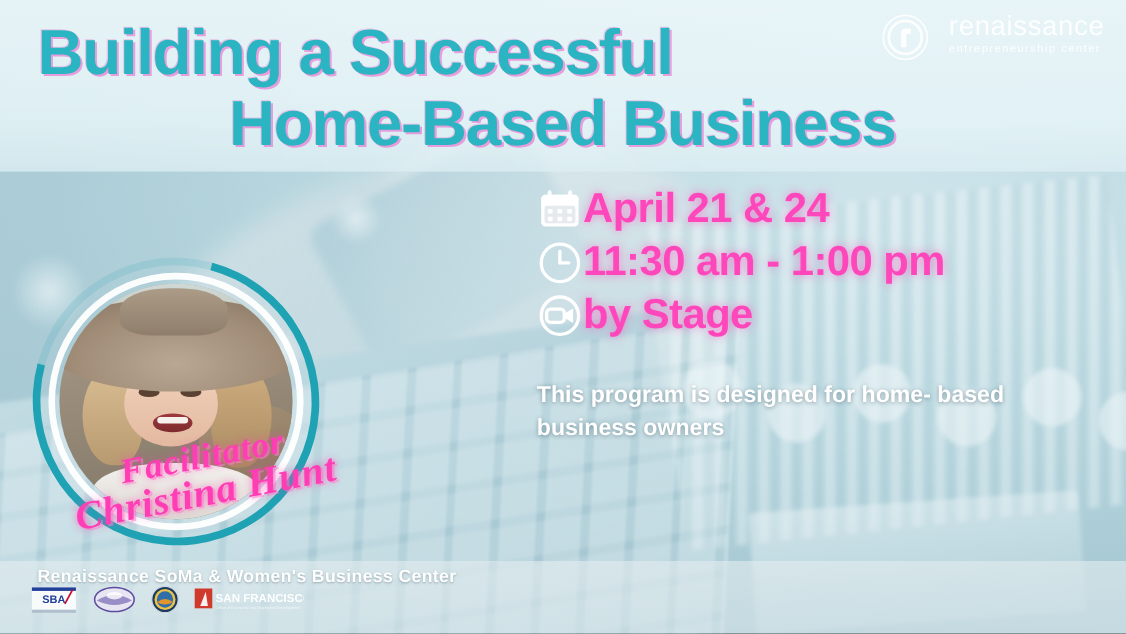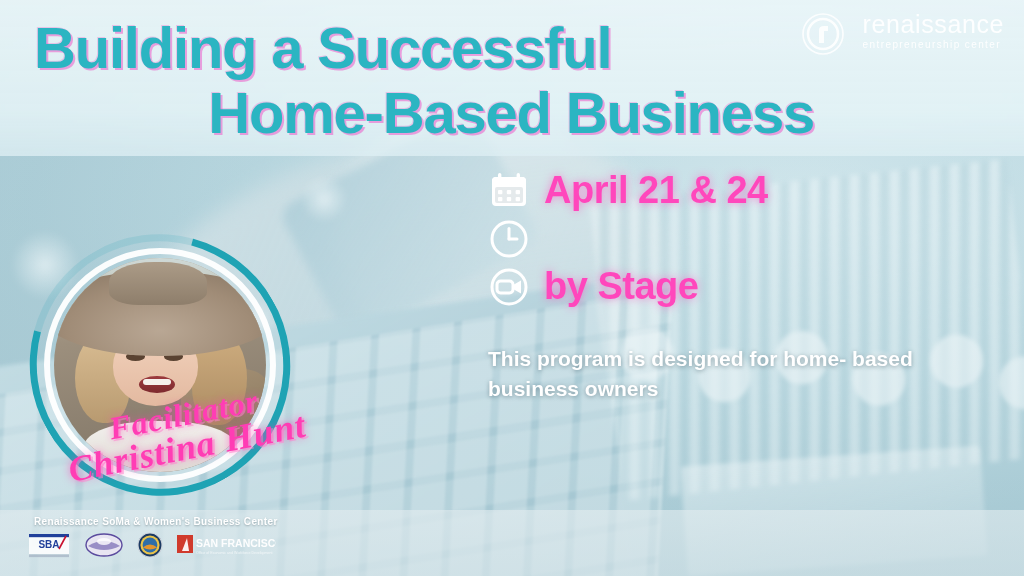--- a/index.html
+++ b/index.html
@@ -104,36 +104,36 @@
     background:linear-gradient(160deg,#a79377,#87755c);}
   .facil{position:absolute;left:52px;top:398px;width:270px;transform:rotate(-11deg);
     font-family:"Liberation Serif",serif;font-style:italic;font-weight:700;
     color:#FF3DB4;line-height:1.02;text-align:center;
     text-shadow:0 0 8px rgba(255,61,180,.65), 2px 2px 0 rgba(255,140,210,.55);}
   .facil .f1{display:block;font-size:32px;letter-spacing:1px;}
   .facil .f2{display:block;font-size:36px;letter-spacing:1px;margin-top:-2px;margin-left:-6px;}
 
   
   .details{position:absolute;left:488px;top:170px;width:460px;}
-  .drow{display:flex;align-items:center;gap:14px;margin-bottom:6px;}
+  .drow{display:flex;align-items:center;gap:0;margin-bottom:6px;}
   .dicon{flex:0 0 auto;width:42px;height:42px;}
   .dtext{color:#FF47BC;font-weight:700;font-size:38px;line-height:1.05;letter-spacing:-.5px;
     text-shadow:0 0 9px rgba(255,71,188,.55);}
 
   .blurb{position:absolute;left:488px;top:344px;width:470px;
     color:#ffffff;font-weight:700;font-size:21px;line-height:1.42;
     text-shadow:0 1px 4px rgba(70,95,105,.55);}
   .blurb2{position:absolute;left:478px;top:424px;width:492px;text-align:center;
     color:#ffffff;font-weight:700;font-size:20px;line-height:1.45;
     text-shadow:0 1px 4px rgba(70,95,105,.55);}
 
   
   .footer{position:absolute;left:0;bottom:0;width:1024px;height:66px;
     background:linear-gradient(180deg,rgba(226,236,239,.62),rgba(218,231,235,.58));}
-  .footer-txt{position:absolute;left:34px;top:6px;color:#ffffff;font-weight:700;font-size:10px;
+  .footer-txt{position:absolute;left:34px;top:6px;color:#ffffff;font-weight:700;font-size:16px;
     letter-spacing:.35px;text-shadow:0 1px 2px rgba(90,110,118,.5);}
   .logos{position:absolute;left:26px;top:22px;display:flex;align-items:center;gap:12px;}
   .llogo{height:26px;display:flex;align-items:center;}
   svg{display:block;}
 </style>
 </head>
 <body>
 
 <div class="poster">
 
@@ -220,20 +220,21 @@
     </div>
 
     <div class="drow">
       <span class="dicon">
         <svg viewBox="0 0 42 42" width="42" height="42">
           <circle cx="21" cy="21" r="17" fill="none" stroke="#ffffff" stroke-width="3"></circle>
           <line x1="21" y1="21" x2="21" y2="10.5" stroke="#ffffff" stroke-width="3" stroke-linecap="round"></line>
           <line x1="21" y1="21" x2="29" y2="21" stroke="#ffffff" stroke-width="3" stroke-linecap="round"></line>
         </svg>
       </span>
+      <span class="dtext">11:30 am - 1:00 pm</span>
     </div>
 
     <div class="drow">
       <span class="dicon">
         <svg viewBox="0 0 42 42" width="42" height="42">
           <circle cx="21" cy="21" r="17" fill="none" stroke="#ffffff" stroke-width="3"></circle>
           <rect x="9" y="15" width="16" height="12" rx="3.5" fill="none" stroke="#ffffff" stroke-width="3"></rect>
           <path d="M26 18.5 L33 14.5 L33 27.5 L26 23.5 Z" fill="#ffffff"></path>
         </svg>
       </span>

